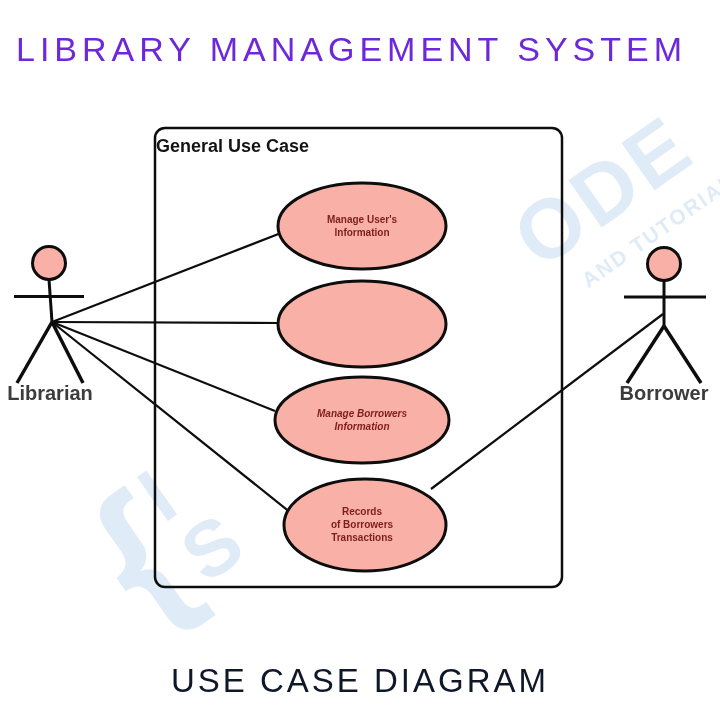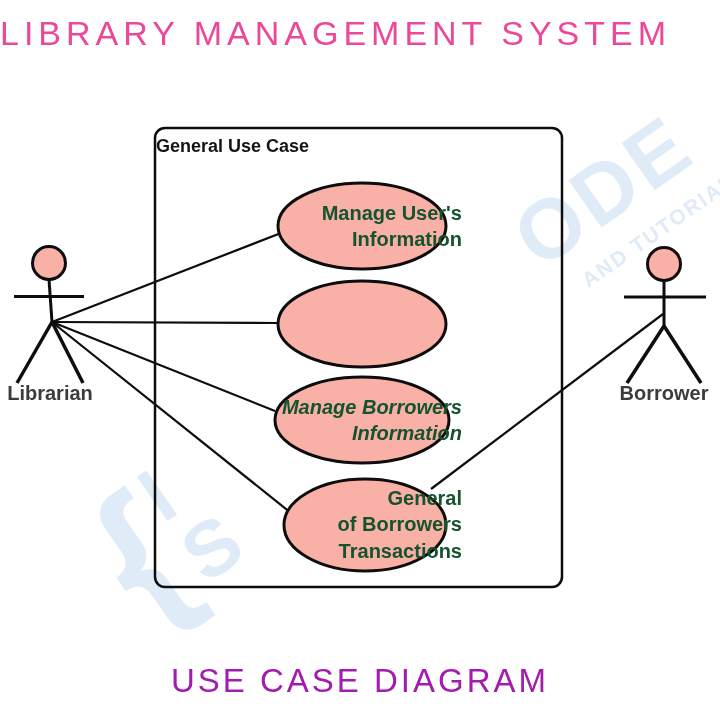--- a/index.html
+++ b/index.html
@@ -2,27 +2,27 @@
 <html><head>
 <meta charset="utf-8">
 <style>
   html,body{margin:0;padding:0;background:#ffffff;}
   .stage{
     position:relative;width:720px;height:720px;background:#ffffff;
     overflow:hidden;font-family:"Liberation Sans", sans-serif;
   }
   
   .title{
-    position:absolute;top:14px;left:0;width:572px;margin:0;
-    text-align:center;font-size:34px;font-weight:300;color:#ec4899;
+    position:absolute;top:14px;left:0;width:572px;margin:16px;
+    text-align:center;font-size:34px;font-weight:300;color:#6d28d9;
     letter-spacing:5px;white-space:nowrap;
   }
   .caption{
     position:absolute;top:662px;left:0;width:720px;margin:0;
-    text-align:center;font-size:33px;font-weight:300;color:#a21caf;
+    text-align:center;font-size:33px;font-weight:300;color:#0f172a;
     letter-spacing:3px;white-space:nowrap;
   }
   
   .wm{position:absolute;color:#e0ebf8;font-weight:bold;user-select:none;pointer-events:none;}
   .wm-ode{
     top:96px;left:468px;width:270px;height:190px;
     display:flex;align-items:center;justify-content:center;
     font-size:84px;letter-spacing:4px;transform:rotate(-35deg);
   }
   .wm-tut{
@@ -40,22 +40,22 @@
   .wm-stack span{font-size:78px;font-weight:bold;}
   
   .diagram-svg{position:absolute;top:0;left:0;}
   
   .boundary-label{
     position:absolute;top:136px;left:156px;width:347px;text-align:left;
     font-size:18px;font-weight:bold;color:#141414;
   }
   .uc-label{
     position:absolute;left:262px;width:200px;transform:translateY(-50%);
-    text-align:right;font-size:20px;line-height:1.32;font-weight:bold;
-    color:#14532d;white-space:pre-line;
+    text-align:center;font-size:10px;line-height:1.32;font-weight:bold;
+    color:#7f1d1d;white-space:pre-line;
   }
   .uc-1{top:226px;} .uc-2{top:324px;} .uc-3{top:420px;font-style:italic;} .uc-4{top:525px;}
   .actor-label{
     position:absolute;top:382px;width:140px;text-align:center;
     font-size:20px;font-weight:bold;color:#3c3c3c;white-space:nowrap;
   }
   .actor-label-left{left:-20px;}
   .actor-label-right{left:594px;}
 </style>
 </head>
@@ -107,21 +107,21 @@
   </svg>
 
   <h1 class="title">LIBRARY MANAGEMENT SYSTEM</h1>
 
   <div class="boundary-label">General Use Case</div>
 
   <div class="uc-label uc-1">Manage User's
 Information</div>
   <div class="uc-label uc-3">Manage Borrowers
 Information</div>
-  <div class="uc-label uc-4">General
+  <div class="uc-label uc-4">Records
 of Borrowers
 Transactions</div>
 
   <div class="actor-label actor-label-left">Librarian</div>
   <div class="actor-label actor-label-right">Borrower</div>
 
   <h2 class="caption">USE CASE DIAGRAM</h2>
 </div>
 
 </body></html>

